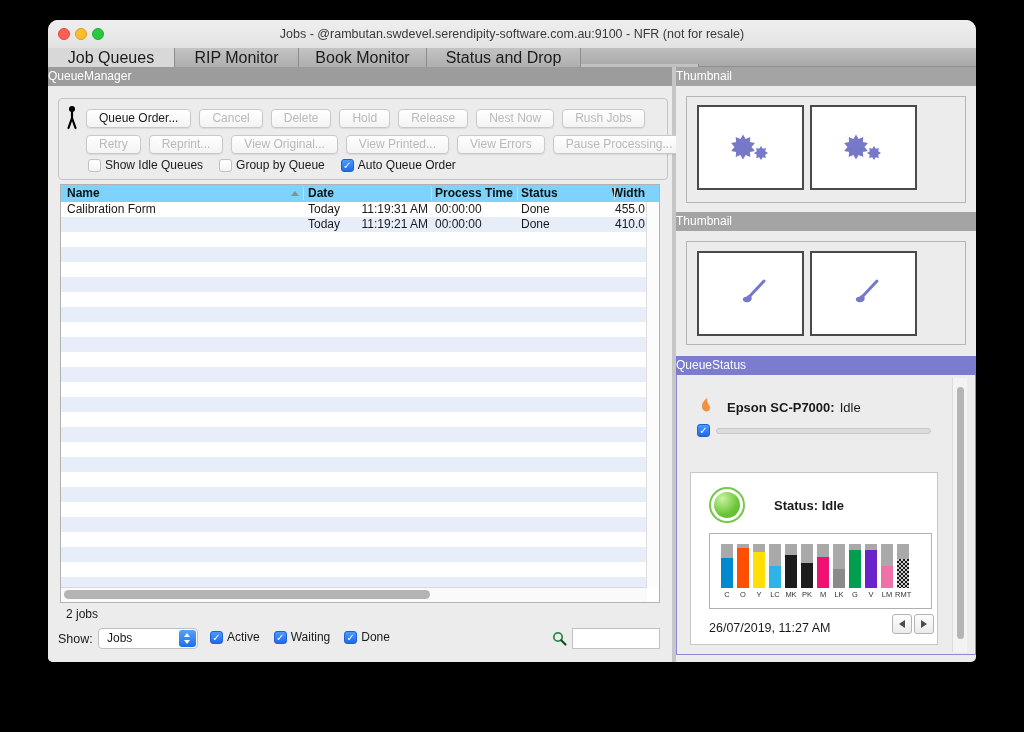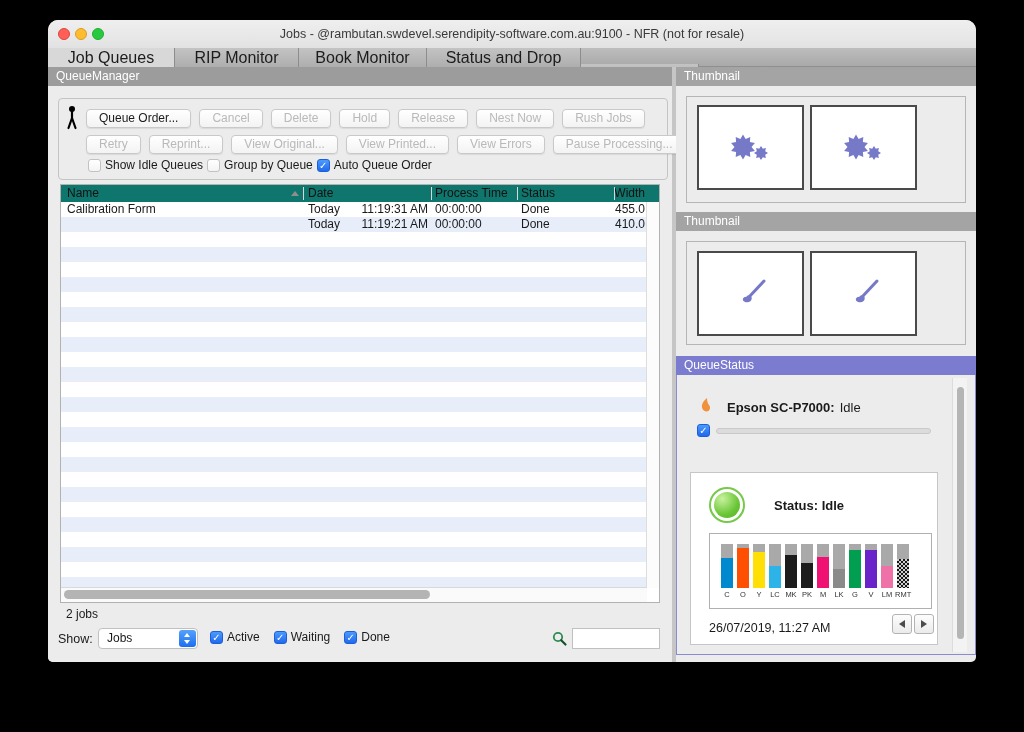--- a/index.html
+++ b/index.html
@@ -18,21 +18,21 @@
   .tl.yellow{left:27px;background:#febc2e;border:1px solid #d89e24;}
   .tl.green{left:44px;background:#28c840;border:1px solid #1faf31;}
   
   .tabbar{position:absolute;left:0;top:28px;right:0;height:19px;display:flex;
           background:linear-gradient(#bdbdbd,#a9a9a9);border-bottom:1px solid #8f8f8f;box-sizing:border-box;}
   .tab{height:19px;line-height:19px;text-align:center;font-size:16px;color:#1c1c1c;
        border-right:1px solid #8d8d8d;box-sizing:border-box;background:linear-gradient(#c3c3c3,#aeaeae);}
   .tab.active{background:#d8d8d8;}
   
   .panel-head{position:absolute;height:19px;line-height:19px;color:#fff;font-size:12px;
-              padding-left:8px;box-sizing:border-box;}
+              box-sizing:border-box;}
   #qm-head{left:0;top:47px;width:624px;background:#9c9c9c;}
   #th1-head{left:628px;top:47px;width:300px;background:#a4a4a4;}
   #th2-head{left:628px;top:192px;width:300px;background:#a4a4a4;}
   #qs-head{left:628px;top:336px;width:300px;background:#7b7bd0;}
   #qm-body{position:absolute;left:0;top:66px;width:624px;height:576px;background:#ececec;}
   #th1-body{position:absolute;left:628px;top:66px;width:300px;height:126px;background:#ececec;}
   #th2-body{position:absolute;left:628px;top:211px;width:300px;height:125px;background:#ececec;}
   #qs-body{position:absolute;left:628px;top:355px;width:300px;height:280px;background:#ececec;
            border:1px solid #8b8bd4;border-top:none;box-sizing:border-box;}
   .col-gap{position:absolute;left:624px;top:47px;width:4px;height:595px;background:#c6c6c6;}
@@ -40,31 +40,31 @@
   .qm-group{position:absolute;left:10px;top:78px;width:610px;height:82px;border:1px solid #c4c4c4;
             border-radius:4px;box-sizing:border-box;}
   .tool-icon{position:absolute;left:16px;top:84px;}
   .btnrow{position:absolute;height:20px;display:flex;gap:8px;align-items:center;}
   #btn-row1{left:38px;top:88px;}
   #btn-row2{left:38px;top:114px;}
   .mbtn{height:19px;border:1px solid #c9c9c9;border-radius:4px;background:linear-gradient(#ffffff,#f3f3f3);
         font-family:"Liberation Sans",sans-serif;font-size:12px;padding:0 12px;color:#1b1b1b;
         box-shadow:0 1px 1px rgba(0,0,0,.08);}
   .mbtn.disabled{color:#b9b9b9;}
-  .chkrow{position:absolute;display:flex;gap:4px;align-items:center;}
+  .chkrow{position:absolute;display:flex;gap:16px;align-items:center;}
   #qm-checks{left:40px;top:138px;}
   .chk{display:inline-flex;align-items:center;gap:4px;font-size:12px;color:#1a1a1a;}
   .box{width:13px;height:13px;border:1px solid #c2c2c2;border-radius:3px;background:linear-gradient(#fff,#f4f4f4);
        display:inline-flex;align-items:center;justify-content:center;font-size:10px;line-height:13px;
        color:#fff;box-sizing:border-box;}
   .box.on{background:linear-gradient(#4b9bfa,#2169ee);border:1px solid #1d5fd8;}
   
   .jobtable{position:absolute;left:12px;top:164px;width:600px;height:419px;background:#fff;
             border:1px solid #b2b2b2;box-sizing:border-box;}
-  .thead{position:absolute;left:0;top:0;right:0;height:17px;background:#0f766e;border-bottom:2px solid #701a75;}
+  .thead{position:absolute;left:0;top:0;right:0;height:17px;background:#7dd3fc;border-bottom:2px solid #701a75;font-weight:bold;}
   .thead .hcell{position:absolute;top:0;height:17px;line-height:17px;font-size:12px;color:#111;}
   .hsep{position:absolute;top:2px;height:13px;width:1px;background:#d8d8d8;}
   .sort-up{position:absolute;left:230px;top:6px;width:0;height:0;border-left:4px solid transparent;
            border-right:4px solid transparent;border-bottom:5px solid #8e8e8e;}
   .tbody{position:absolute;left:0;top:17px;right:12px;bottom:14px;
          background:repeating-linear-gradient(to bottom,#ffffff 0 15px,#e7eefa 15px 30px);}
   .trow{position:absolute;left:0;width:100%;height:15px;line-height:15px;font-size:12px;color:#1a1a1a;}
   .trow span{position:absolute;top:0;height:15px;white-space:nowrap;}
   .vscroll{position:absolute;right:0;top:17px;bottom:14px;width:12px;background:#fcfcfc;border-left:1px solid #ddd;}
   .hscroll{position:absolute;left:0;right:12px;bottom:0;height:14px;background:#fafafa;border-top:1px solid #d9d9d9;}

